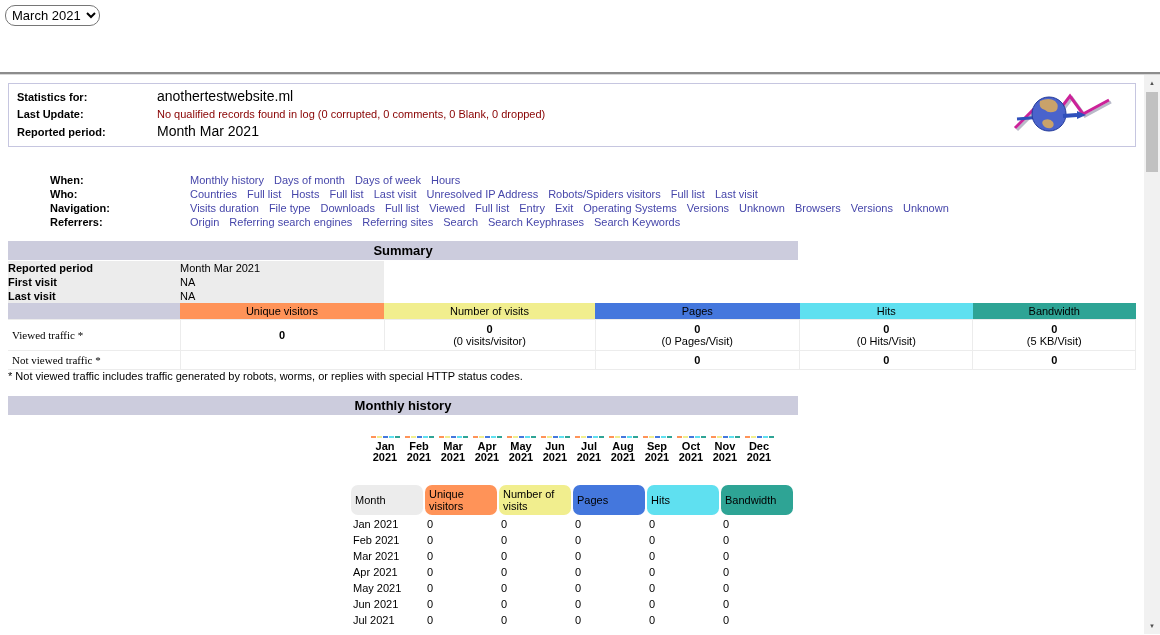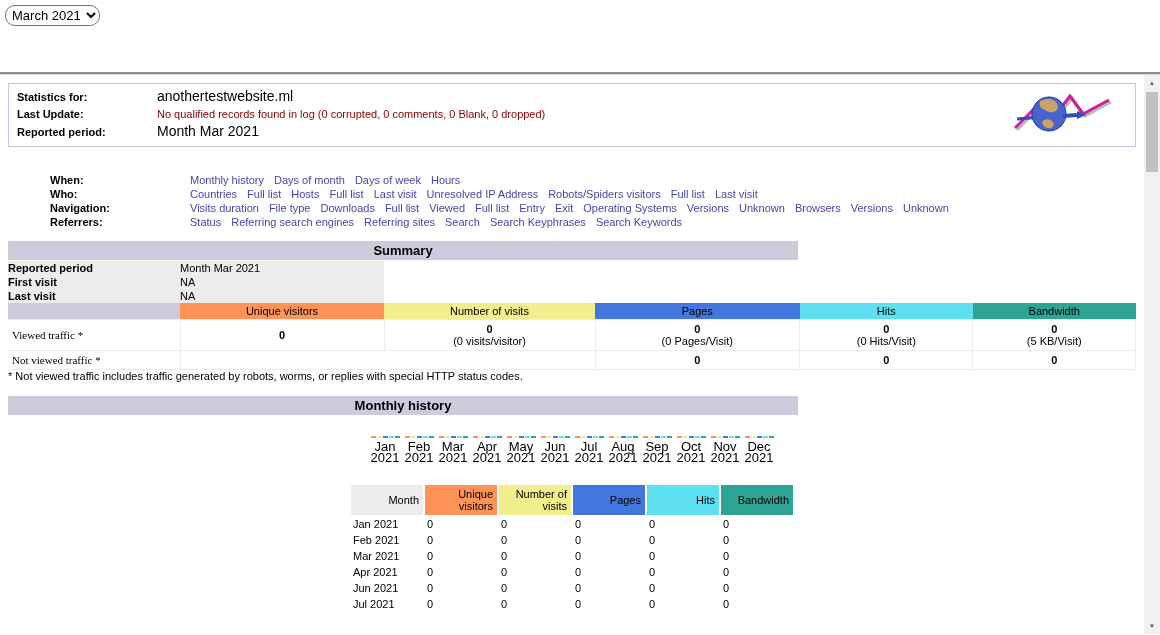--- a/index.html
+++ b/index.html
@@ -54,25 +54,25 @@
   .cell-main { font-weight:bold; }
   .cell-sub { font-weight:normal; }
 
   .footnote { }
 
   
   .chart-months { display:flex; justify-content:center; margin-top:20px; }
   .month-group { width:34px; text-align:center; }
   .stubs { display:flex; justify-content:center; gap:1px; align-items:flex-end; height:3px; margin-bottom:3px; }
   .stub { width:5px; height:2px; }
-  .month-label { font-weight:normal; font-size:13px; line-height:11px; }
+  .month-label { font-weight:bold; font-size:11px; line-height:11px; }
 
   
   table.monthly { margin:20px auto 0 auto; border-collapse:separate; border-spacing:2px; font-size:11px; }
-  table.monthly th { font-weight:normal; width:72px; padding:3px 4px; text-align:right; }
+  table.monthly th { font-weight:normal; width:72px; padding:3px 4px; text-align:left;border-radius:7px; }
   table.monthly td { text-align:left; padding:1px 2px; height:14px; }
 </style>
 </head>
 <body>
 
 <div class="top-frame">
   <select class="period-select">
     <option>March 2021</option>
   </select>
 </div>
@@ -117,21 +117,21 @@
         <div class="menu-row">
           <span class="menu-label">Who:</span>
           <span class="menu-links"><a class="menu-link" href="#">Countries</a><a class="menu-link" href="#">Full list</a><a class="menu-link" href="#">Hosts</a><a class="menu-link" href="#">Full list</a><a class="menu-link" href="#">Last visit</a><a class="menu-link" href="#">Unresolved IP Address</a><a class="menu-link" href="#">Robots/Spiders visitors</a><a class="menu-link" href="#">Full list</a><a class="menu-link" href="#">Last visit</a></span>
         </div>
         <div class="menu-row">
           <span class="menu-label">Navigation:</span>
           <span class="menu-links"><a class="menu-link" href="#">Visits duration</a><a class="menu-link" href="#">File type</a><a class="menu-link" href="#">Downloads</a><a class="menu-link" href="#">Full list</a><a class="menu-link" href="#">Viewed</a><a class="menu-link" href="#">Full list</a><a class="menu-link" href="#">Entry</a><a class="menu-link" href="#">Exit</a><a class="menu-link" href="#">Operating Systems</a><a class="menu-link" href="#">Versions</a><a class="menu-link" href="#">Unknown</a><a class="menu-link" href="#">Browsers</a><a class="menu-link" href="#">Versions</a><a class="menu-link" href="#">Unknown</a></span>
         </div>
         <div class="menu-row">
           <span class="menu-label">Referrers:</span>
-          <span class="menu-links"><a class="menu-link" href="#">Status</a><a class="menu-link" href="#">Referring search engines</a><a class="menu-link" href="#">Referring sites</a><a class="menu-link" href="#">Search</a><a class="menu-link" href="#">Search Keyphrases</a><a class="menu-link" href="#">Search Keywords</a></span>
+          <span class="menu-links"><a class="menu-link" href="#">Origin</a><a class="menu-link" href="#">Referring search engines</a><a class="menu-link" href="#">Referring sites</a><a class="menu-link" href="#">Search</a><a class="menu-link" href="#">Search Keyphrases</a><a class="menu-link" href="#">Search Keywords</a></span>
         </div>
       </div>
 
     <div class="section-title mt12">Summary</div>
 
     <table class="summary">
       <tbody>
           <tr class="info-row">
             <td class="info-label">Reported period</td>
             <td>Month Mar 2021</td>
@@ -393,20 +393,28 @@
           </tr>
           <tr>
             <td>Apr 2021</td>
             <td>0</td>
             <td>0</td>
             <td>0</td>
             <td>0</td>
             <td>0</td>
           </tr>
           <tr>
+            <td>May 2021</td>
+            <td>0</td>
+            <td>0</td>
+            <td>0</td>
+            <td>0</td>
+            <td>0</td>
+          </tr>
+          <tr>
             <td>Jun 2021</td>
             <td>0</td>
             <td>0</td>
             <td>0</td>
             <td>0</td>
             <td>0</td>
           </tr>
           <tr>
             <td>Jul 2021</td>
             <td>0</td>

